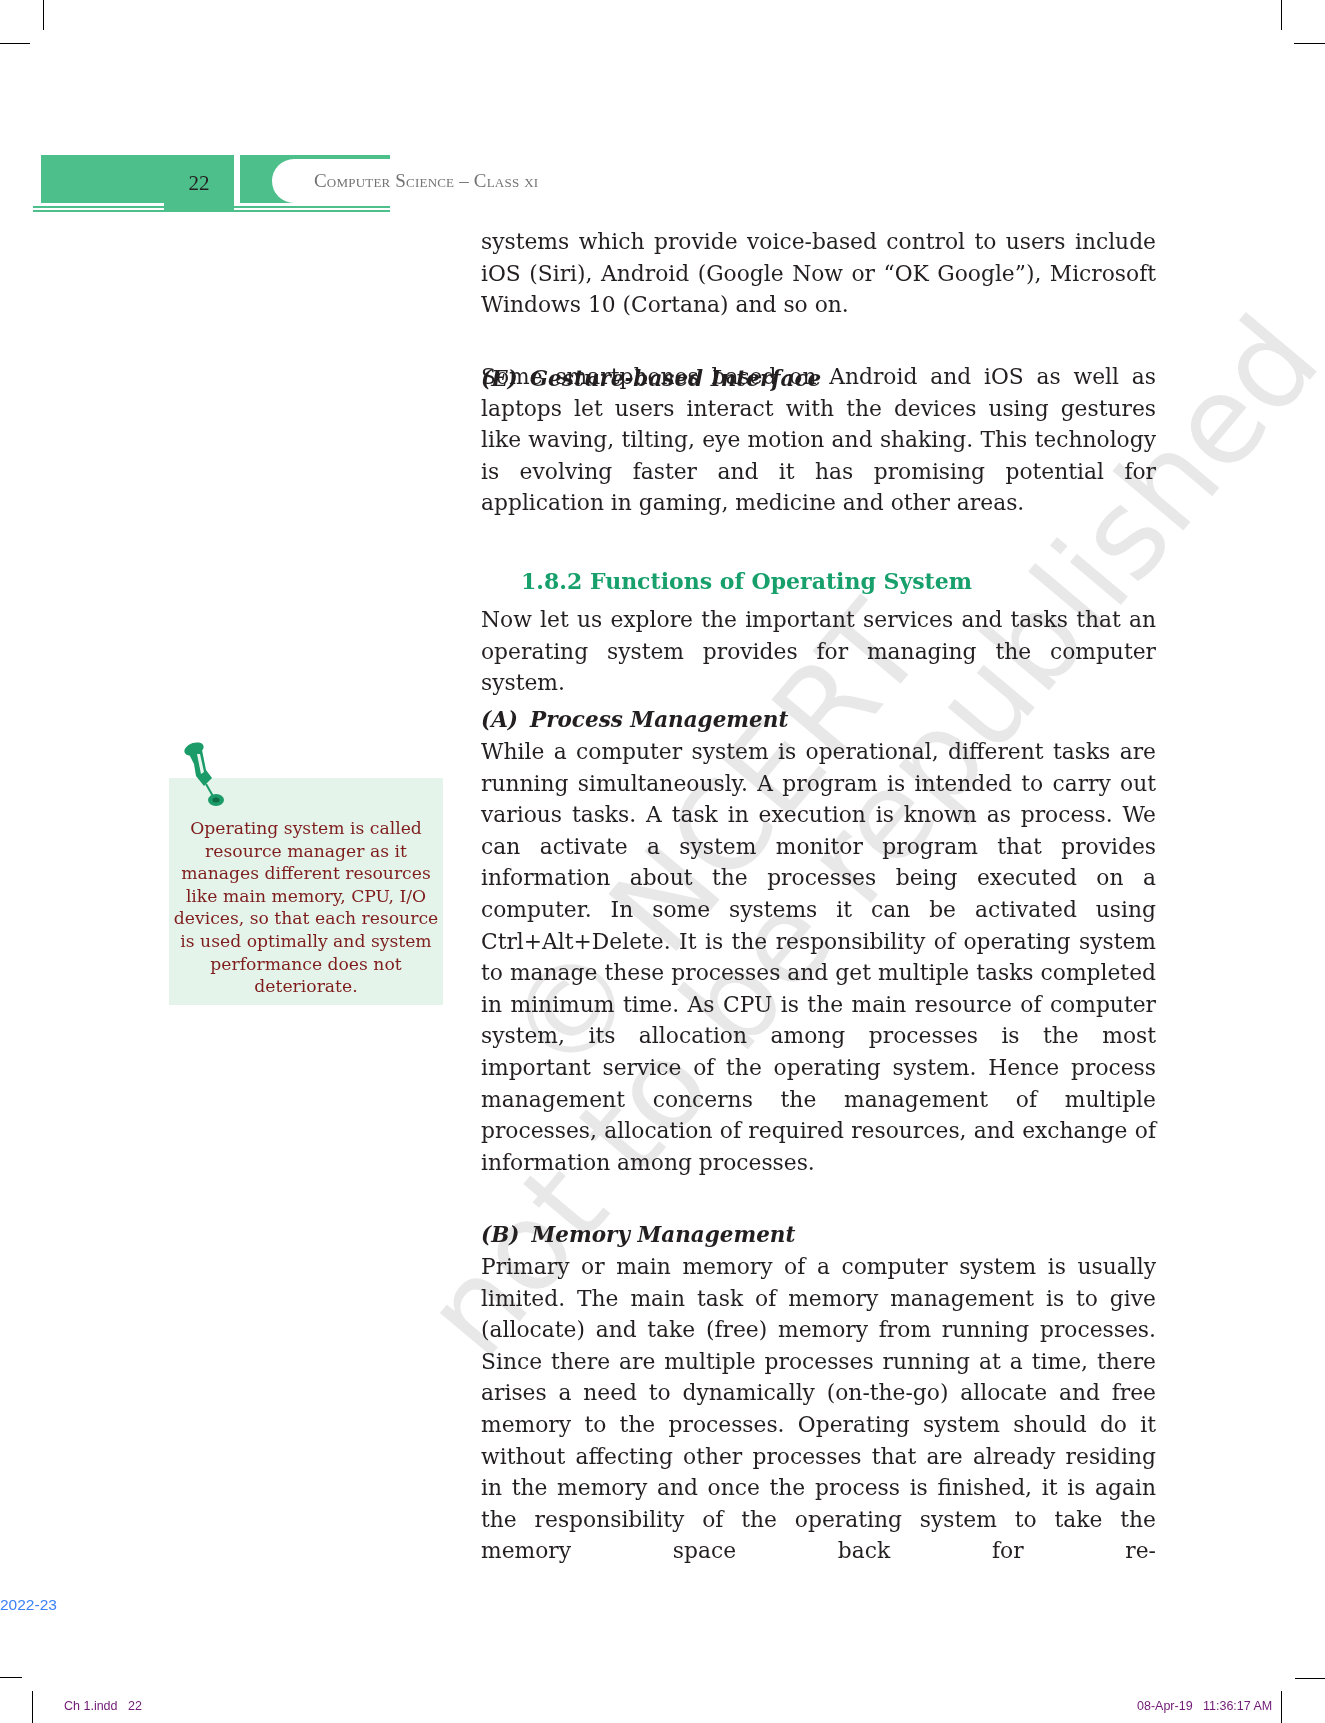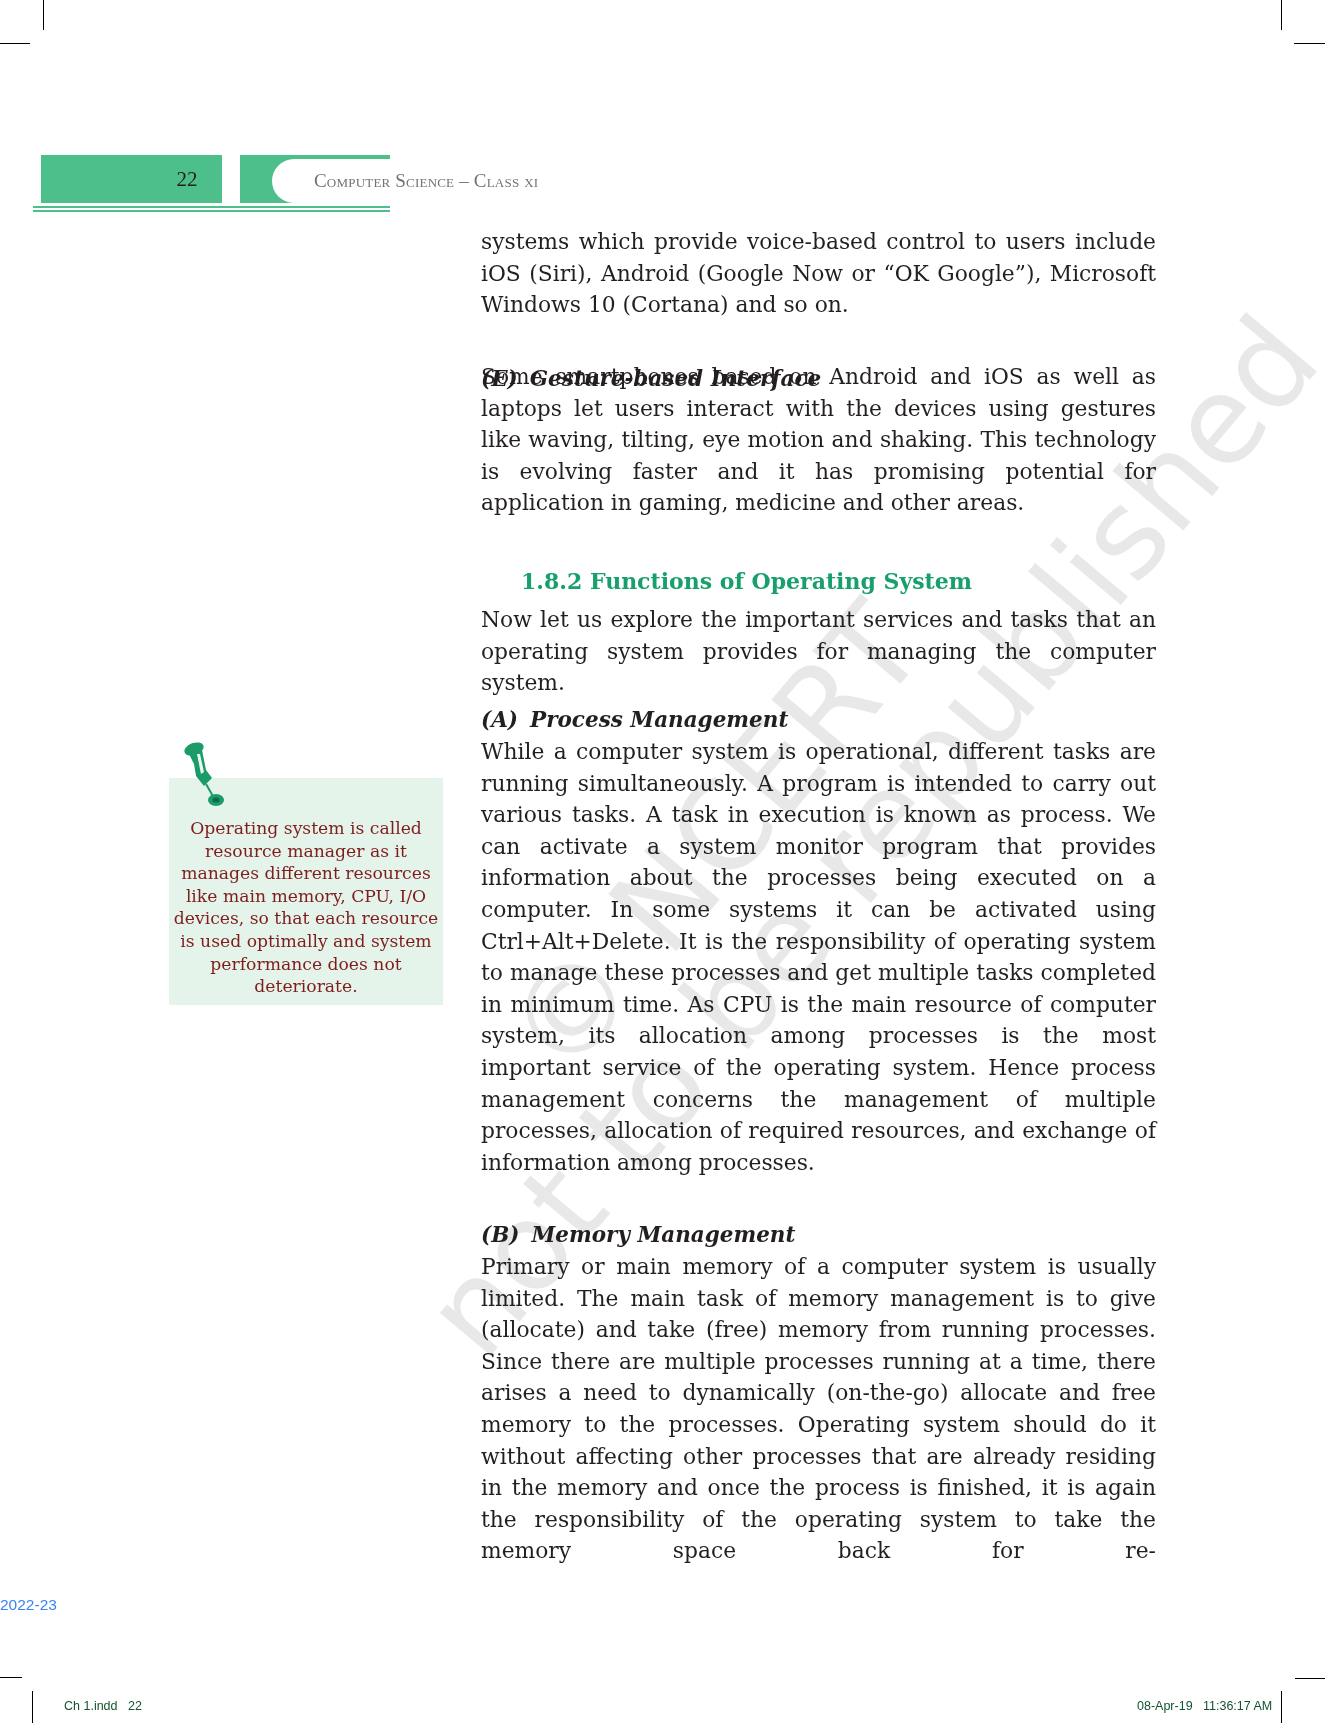--- a/index.html
+++ b/index.html
@@ -5,21 +5,21 @@
   html, body { margin: 0; padding: 0; }
   body {
     width: 1325px; height: 1723px; position: relative; overflow: hidden;
     background: #ffffff;
     font-family: "DejaVu Serif", "Liberation Serif", serif;
     color: #231f20;
   }
   .crop { position: absolute; background: #000; }
   .hdr-block { position: absolute; background: #4dbf8a; }
   .hdr-num {
-    position: absolute; left: 152px; top: 155px; width: 70px; height: 48px;
+    position: absolute; left: 164px; top: 155px; width: 70px; height: 56px;
     background: #4dbf8a; display: flex; align-items: center; justify-content: center;
     font-family: "Liberation Serif", serif; font-size: 21px; color: #231f20;
   }
   .hdr-tab {
     position: absolute; left: 272px; top: 159px; width: 118px; height: 44px;
     background: #ffffff; border-radius: 26px 0 0 26px;
   }
   .hdr-title {
     position: absolute; left: 314px; top: 168px; height: 26px; line-height: 26px;
     font-family: "Liberation Serif", serif; font-size: 19px; font-variant: small-caps;
@@ -61,21 +61,21 @@
     transform: rotate(-50deg); transform-origin: center;
     font-family: "DejaVu Sans", sans-serif; font-size: 122px; line-height: 118px;
     color: rgba(0,0,0,0.09); text-align: center; pointer-events: none; white-space: nowrap;
   }
   .year {
     position: absolute; left: 0; width: 1148px; top: 1596px; text-align: left;
     font-family: "Liberation Sans", sans-serif; font-size: 15.5px; color: #3b82f6;
   }
   .slug {
     position: absolute; top: 1699px; font-family: "Liberation Sans", sans-serif;
-    font-size: 12.5px; color: #14532d; white-space: pre;
+    font-size: 12.5px; color: #701a75; white-space: pre;
   }
 </style>
 </head>
 <body>
 
 <div class="crop" style="left:43px;top:0;width:1px;height:30px;"></div>
 <div class="crop" style="left:0;top:43px;width:30px;height:1px;"></div>
 <div class="crop" style="left:1281px;top:0;width:1px;height:30px;"></div>
 <div class="crop" style="left:1294px;top:43px;width:31px;height:1px;"></div>
 <div class="crop" style="left:0;top:1677px;width:22px;height:1px;"></div>

